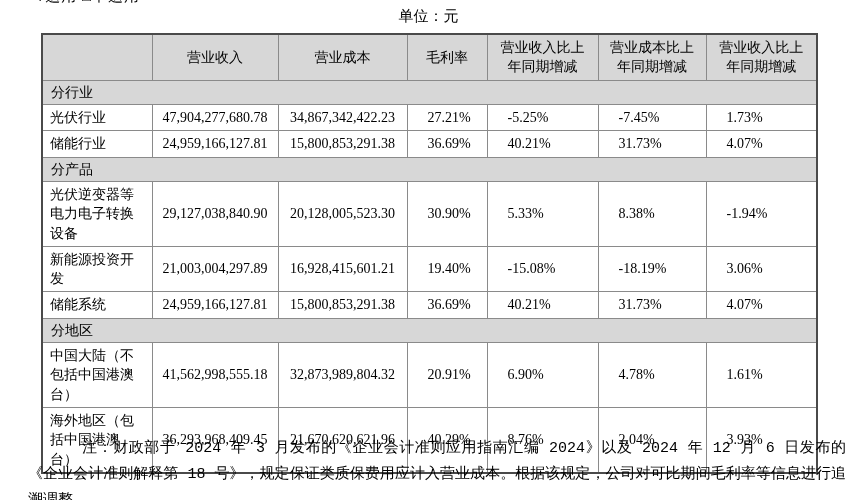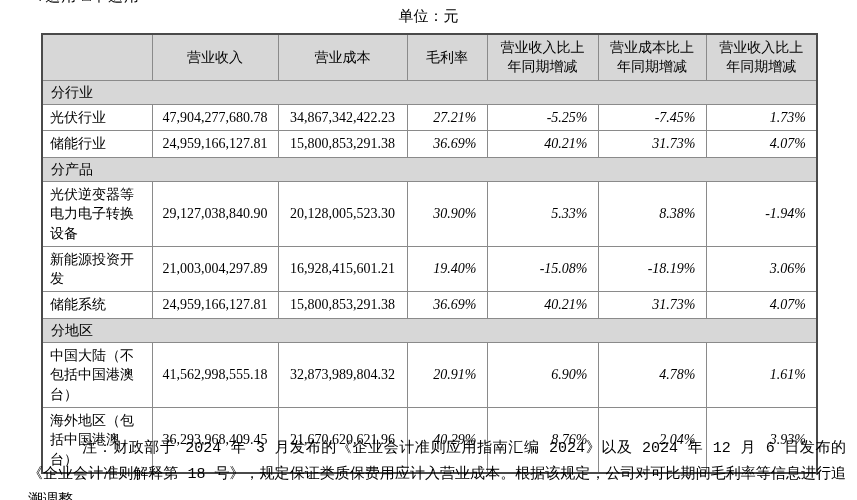--- a/index.html
+++ b/index.html
@@ -43,21 +43,21 @@
   tr.h-head{height:44px;}
   tr.h-sec{height:24px;}
   tr.h-1{height:22px;}
   tr.section td{
     background:#d7d7d7;
     text-align:left;
     padding:2px 8px;
   }
   td.c-label{text-align:left;padding:3px 10px 3px 7px;}
   td.c-num{text-align:center;padding:2px 4px;white-space:nowrap;margin-left:22px;}
-  td.c-pct{text-align:right;padding:2px 10px 2px 20px;white-space:nowrap;font-style:italic;}
+  td.c-pct{padding:2px 10px 2px 20px;white-space:nowrap;}
 
   .note{
     position:absolute;top:436px;left:28px;width:818px;
     font-size:15px;line-height:1.72;
     text-align:justify;text-indent:54px;font-family:Liberation Mono, monospace;
   }
 </style>
 </head>
 <body>
 

